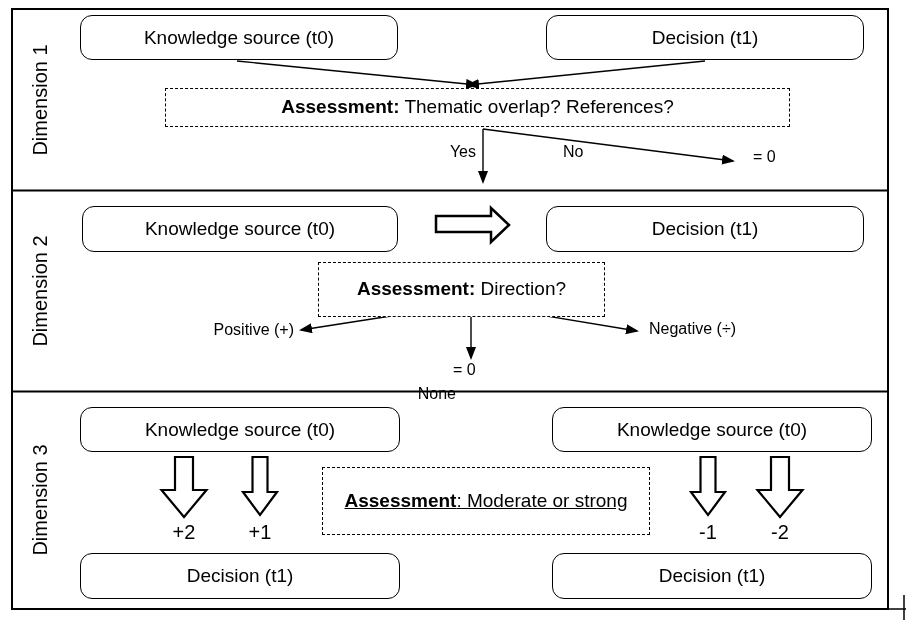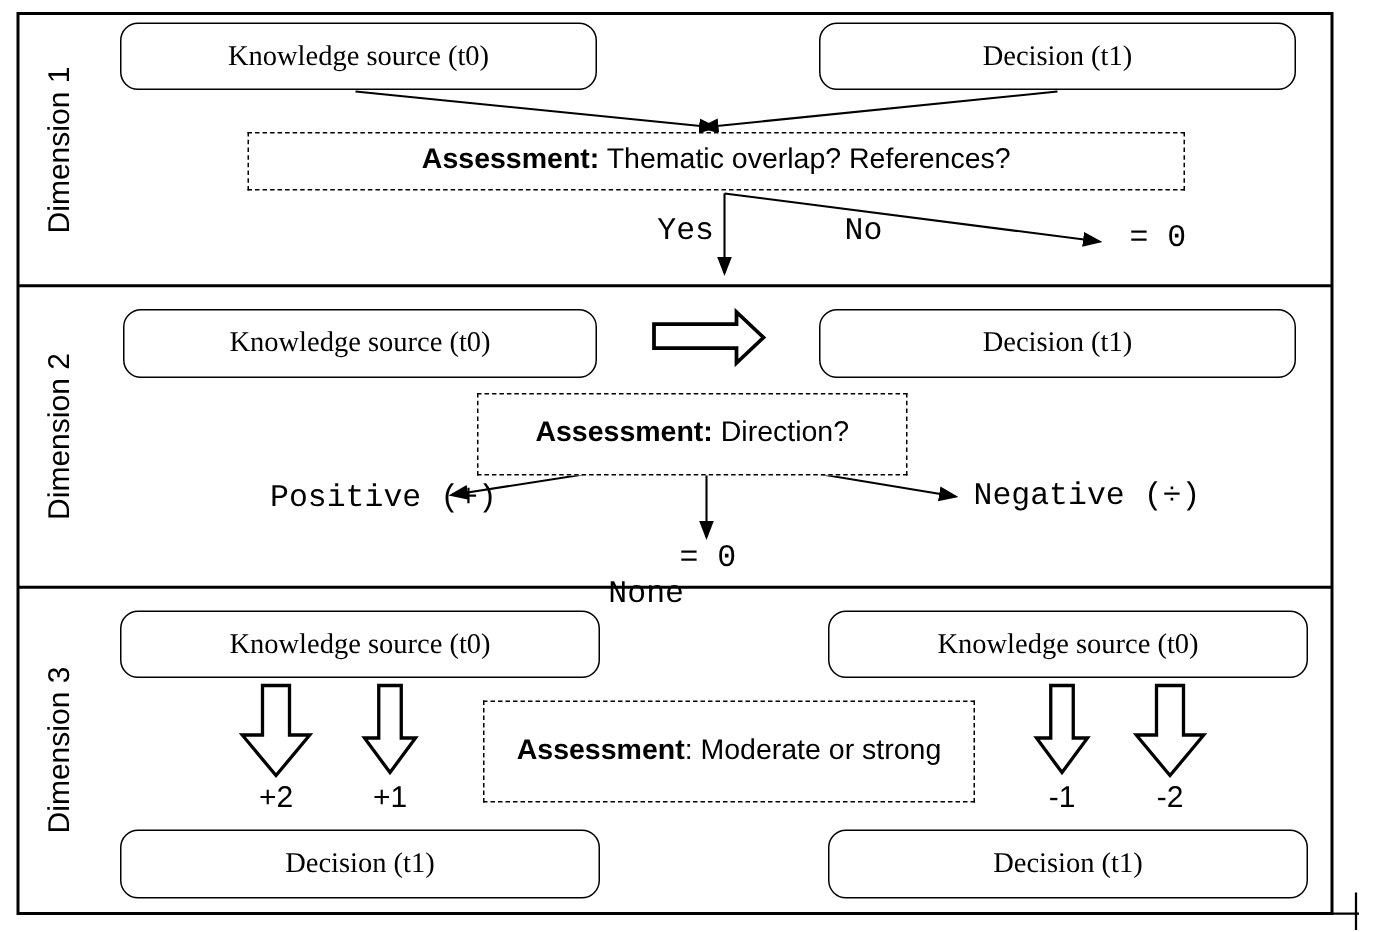--- a/index.html
+++ b/index.html
@@ -4,30 +4,30 @@
 <style>
   html,body{margin:0;padding:0;background:#fff;}
   .canvas{
     position:relative;width:915px;height:621px;background:#fff;overflow:hidden;
     font-family:"Liberation Sans","DejaVu Sans",sans-serif;color:#000;
   }
   svg.overlay{position:absolute;left:0;top:0;pointer-events:none;}
   .rbox{
     position:absolute;border:1.5px solid #000;border-radius:12px;background:#fff;
     display:flex;align-items:center;justify-content:center;font-size:19px;
-    box-sizing:border-box;white-space:nowrap;font-family:Liberation Serif, serif;
+    box-sizing:border-box;white-space:nowrap;
   }
   .dbox{
     position:absolute;border:1px dashed #000;background:#fff;
     display:flex;align-items:center;justify-content:center;font-size:19px;
     box-sizing:border-box;flex-direction:column;line-height:1.18;text-align:center;
   }
   .dbox .ln{white-space:nowrap;}
   .b{font-weight:bold;}
-  .lbl{position:absolute;font-size:21px;white-space:nowrap;font-family:Liberation Mono, monospace;}
+  .lbl{position:absolute;font-size:16px;white-space:nowrap;}
   .ctr{text-align:left;}
   .rt{text-align:right;}
   .wlbl{position:absolute;font-size:20px;width:50px;text-align:center;white-space:nowrap;}
   .dim{
     position:absolute;font-size:20px;width:130px;height:26px;line-height:26px;
     text-align:center;transform:rotate(-90deg);transform-origin:center center;
     white-space:nowrap;
   }
 </style>
 </head>
@@ -99,21 +99,21 @@
   <div class="lbl rt" style="left:398px;top:337px;width:58px;margin-top:48px;">None</div>
   <div class="lbl" style="left:453px;top:361px;">= 0</div>
   <div class="lbl" style="left:649px;top:320px;text-align:right;">Negative (÷)</div>
 
   <div class="rbox" style="left:80px;top:407px;width:320px;height:45px;">
     <span>Knowledge source (t0)</span>
   </div>
   <div class="rbox" style="left:552px;top:407px;width:320px;height:45px;">
     <span>Knowledge source (t0)</span>
   </div>
-  <div class="dbox" style="left:322px;top:467px;width:328px;height:68px;">
+  <div class="dbox" style="left:322px;top:467px;width:328px;height:68px;text-decoration:underline;">
     <div class="ln">
       <span class="b">Assessment</span><span>: Moderate or strong</span>
     </div>
   </div>
 
   <div class="wlbl" style="left:159px;top:521px;">+2</div>
   <div class="wlbl" style="left:235px;top:521px;">+1</div>
   <div class="wlbl" style="left:683px;top:521px;">-1</div>
   <div class="wlbl" style="left:755px;top:521px;">-2</div>
 

